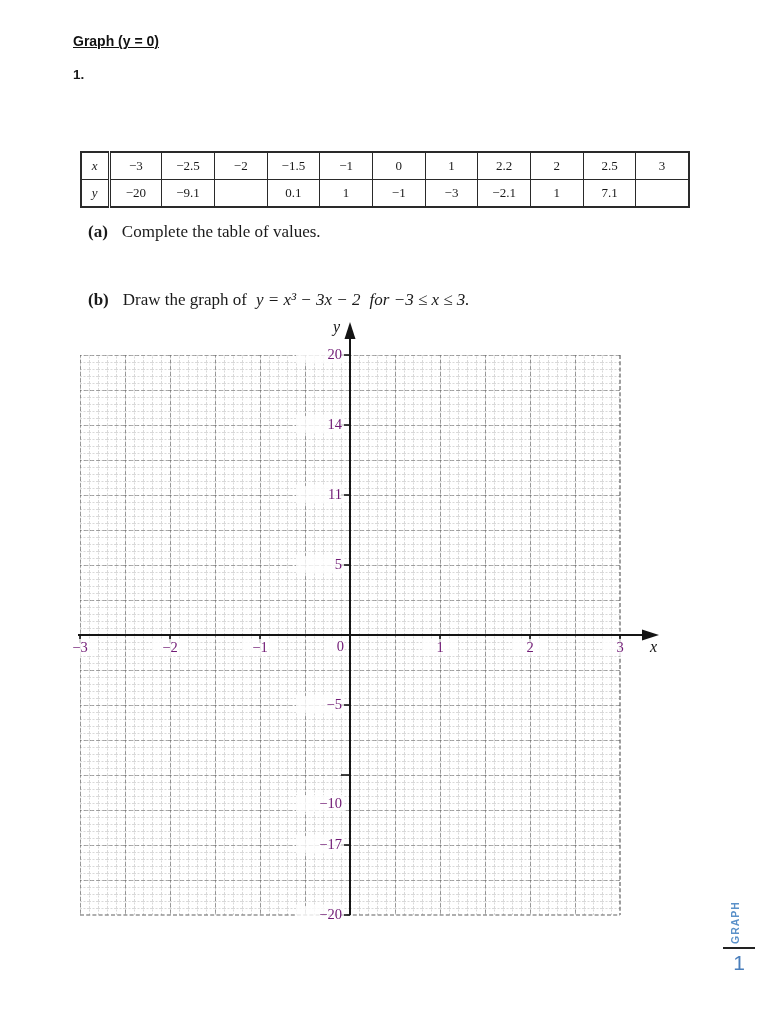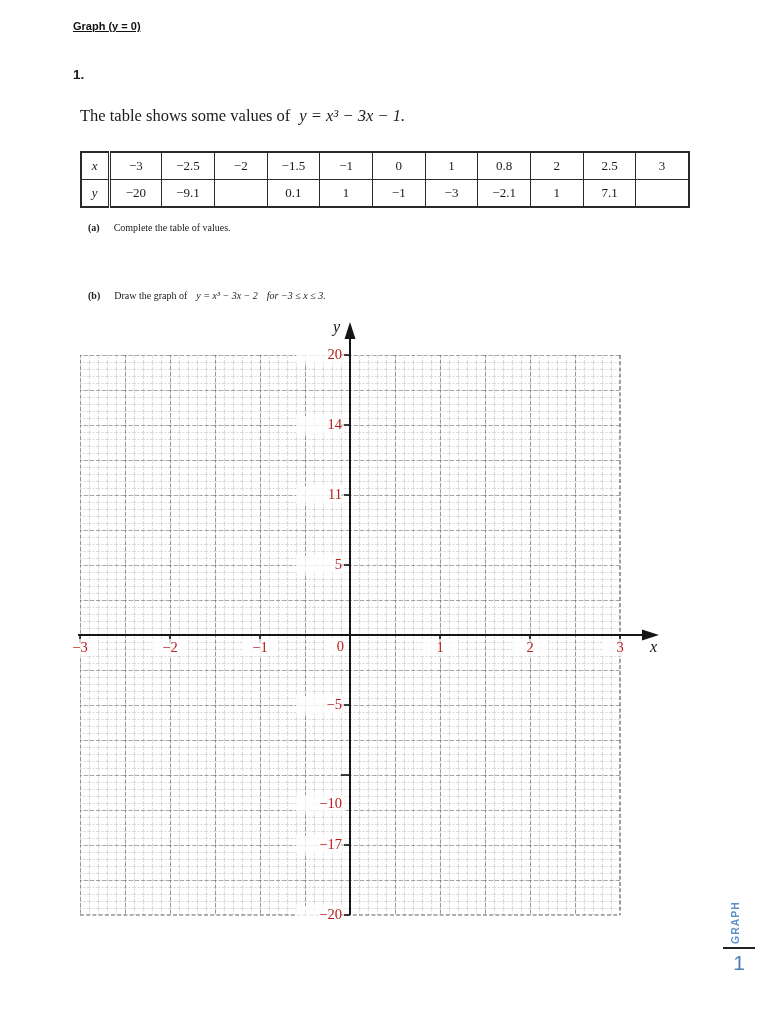--- a/index.html
+++ b/index.html
@@ -1,52 +1,52 @@
 <!DOCTYPE html>
 <html><head>
 <meta charset="utf-8">
 <style>
   html,body { margin:0; padding:0; background:#ffffff; }
   .page {
     position:relative; width:768px; height:1024px; background:#ffffff;
     font-family:"Liberation Serif", serif; color:#1a1a1a; overflow:hidden;
   }
   .heading {
-    position:absolute; left:73px; top:20px;
+    position:absolute; left:73px; top:33px;
     font-family:"Liberation Sans", sans-serif; font-weight:bold;
-    font-size:11px; text-decoration:underline; color:#111;
+    font-size:14px; text-decoration:underline; color:#111;
   }
   .qnum {
     position:absolute; left:73px; top:67px;
     font-family:"Liberation Sans", sans-serif; font-weight:bold; font-size:13.5px;
   }
   .intro { position:absolute; left:80px; top:106px; font-size:16.5px; }
   .eq { font-style:italic; margin-left:9px; white-space:nowrap; }
   .cond { margin-left:9px;font-style:italic; }
 
   table.vtable {
     position:absolute; left:80px; top:151px; width:608px;
     border-collapse:collapse; table-layout:fixed; font-size:13px;
     border:2px solid #2a2a2a;
   }
   table.vtable td {
     border:1px solid #2a2a2a; height:26px; text-align:center;
     padding:0; overflow:hidden;
   }
   table.vtable td.hd { font-style:italic; border-right:3px double #2a2a2a; }
 
-  .part { position:absolute; left:88px; font-size:10px; }
+  .part { position:absolute; left:88px; font-size:17px; }
   .part-a { top:222px; }
   .part-b { top:290px; }
   .plabel { font-weight:bold; margin-right:14px; }
 
   .graph { position:absolute; left:60px; top:318px; width:625px; height:632px; }
   .graph svg { position:absolute; left:0; top:0; }
   .ticklabel {
-    position:absolute; font-size:14.5px; color:#b91c1c;
+    position:absolute; font-size:14.5px; color:#701a75;
     background:rgba(255,255,255,0.8); line-height:17px;
   }
   .xt { width:36px; text-align:center; top:321px; }
   .xt-m3 { left:2px; }  .xt-m2 { left:92px; }  .xt-m1 { left:182px; }
   .xt-p1 { left:362px; } .xt-p2 { left:452px; } .xt-p3 { left:542px; }
   .yt { width:46px; text-align:right; left:236px; padding-right:2px; }
   .yt-20  { top:28px; }  .yt-15  { top:98px; }  .yt-10  { top:168px; } .yt-5  { top:238px; }
   .yt-m5  { top:378px; } .yt-m10 { top:448px;margin-top:29px; } .yt-m15 { top:518px; } .yt-m20 { top:588px; }
   .origin { left:264px; top:320px; width:20px; text-align:right; }
   .axletter { position:absolute; font-style:italic; font-size:16px; color:#111; background:none; }
@@ -66,23 +66,20 @@
   }
 </style>
 </head>
 <body>
 
 <div class="page">
 
   <div class="heading">Graph (y = 0)</div>
   <div class="qnum">1.</div>
 
-  <div class="intro">
-    <span>The table shows some values of</span><span class="eq">y = x³ − 3x − 1.</span>
-  </div>
 
   <table class="vtable">
     <colgroup>
       <col style="width:28px">
       <col style="width:52.7px">
         <col style="width:52.7px">
         <col style="width:52.7px">
         <col style="width:52.7px">
       <col style="width:52.7px">
         <col style="width:52.7px">
@@ -95,21 +92,21 @@
     <tbody>
         <tr>
       <td class="hd">x</td>
       <td>−3</td>
       <td>−2.5</td>
       <td>−2</td>
       <td>−1.5</td>
       <td>−1</td>
       <td>0</td>
       <td>1</td>
-      <td>0.8</td>
+      <td>2.2</td>
       <td>2</td>
       <td>2.5</td>
       <td>3</td>
     </tr>
     <tr>
       <td class="hd">y</td>
       <td>−20</td>
       <td>−9.1</td>
       <td></td>
       <td>0.1</td>

